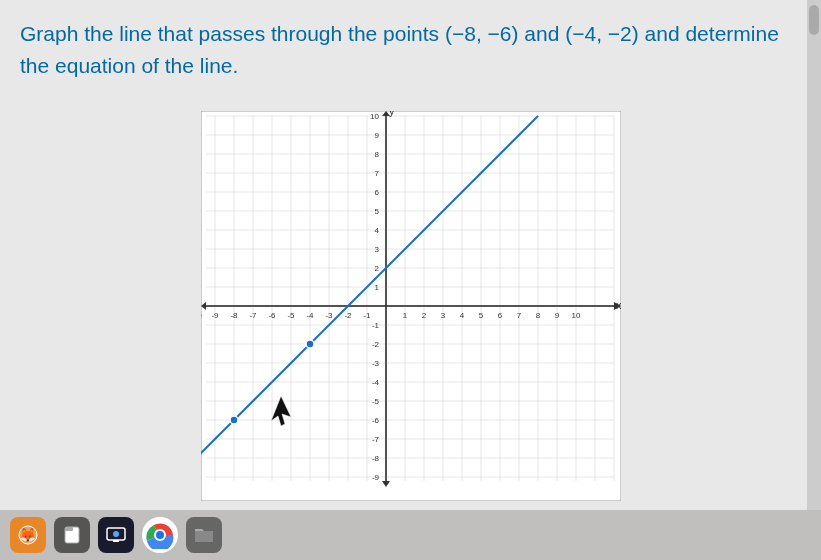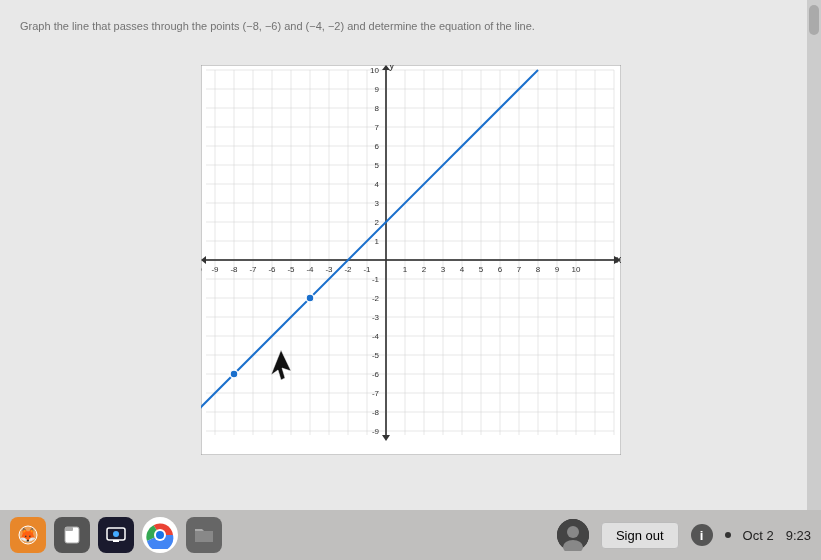--- a/index.html
+++ b/index.html
@@ -14,22 +14,22 @@
 
     .main-content {
       background: #e8e8e8;
       width: 821px;
       height: 510px;
       position: relative;
       padding: 18px 20px 10px 20px;
     }
 
     .question-text {
-      font-size: 11px;
-      color: #737373;
+      font-size: 21px;
+      color: #0369a1;
       line-height: 1.5;
       margin-bottom: 10px;
       font-family: Arial, sans-serif;
     }
 
     .graph-container {
       display: flex;
       justify-content: center;
       align-items: center;
       width: 100%;
@@ -311,27 +311,13 @@
       </svg>
     </div>
     <div class="taskbar-icon gray-med">
       <svg width="22" height="22" viewBox="0 0 22 22" xmlns="http://www.w3.org/2000/svg">
         <path d="M2 7 L2 18 L20 18 L20 7 Z" fill="#888"></path>
         <path d="M2 7 L2 5 L9 5 L11 7 Z" fill="#aaa"></path>
       </svg>
     </div>
   </div>
 
-  <div class="taskbar-right">
-    <div class="user-avatar">
-      <svg width="32" height="32" viewBox="0 0 32 32">
-        <circle cx="16" cy="16" r="16" fill="#444"></circle>
-        <circle cx="16" cy="13" r="6" fill="#888"></circle>
-        <ellipse cx="16" cy="28" rx="10" ry="7" fill="#888"></ellipse>
-      </svg>
-    </div>
-    <button class="sign-out-btn">Sign out</button>
-    <div class="info-icon">i</div>
-    <div class="dot"></div>
-    <span class="taskbar-time">Oct 2</span>
-    <span class="taskbar-time">9:23</span>
-  </div>
 </div>
 
 </body></html>

